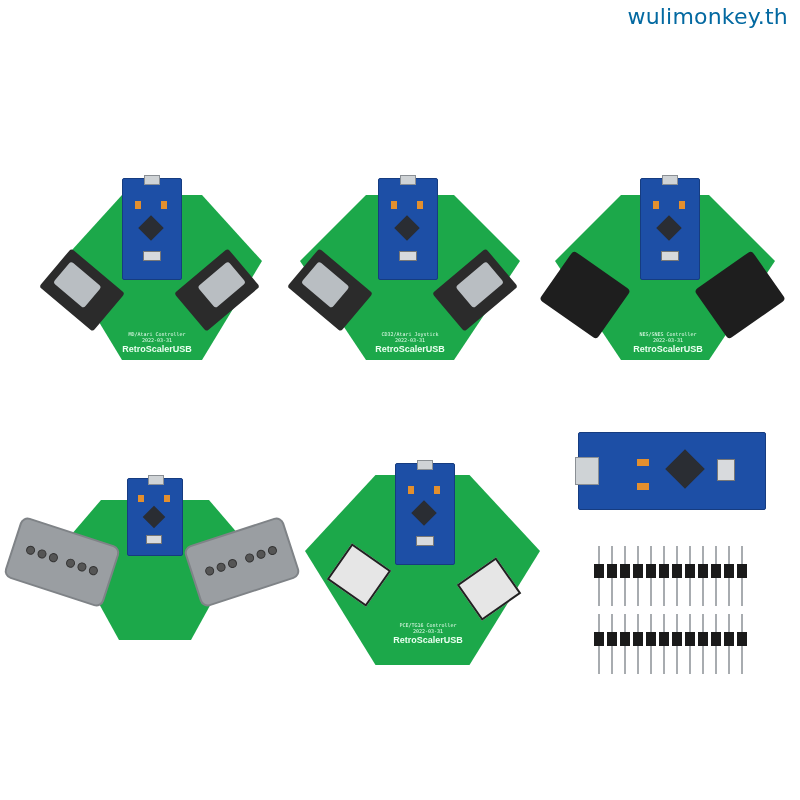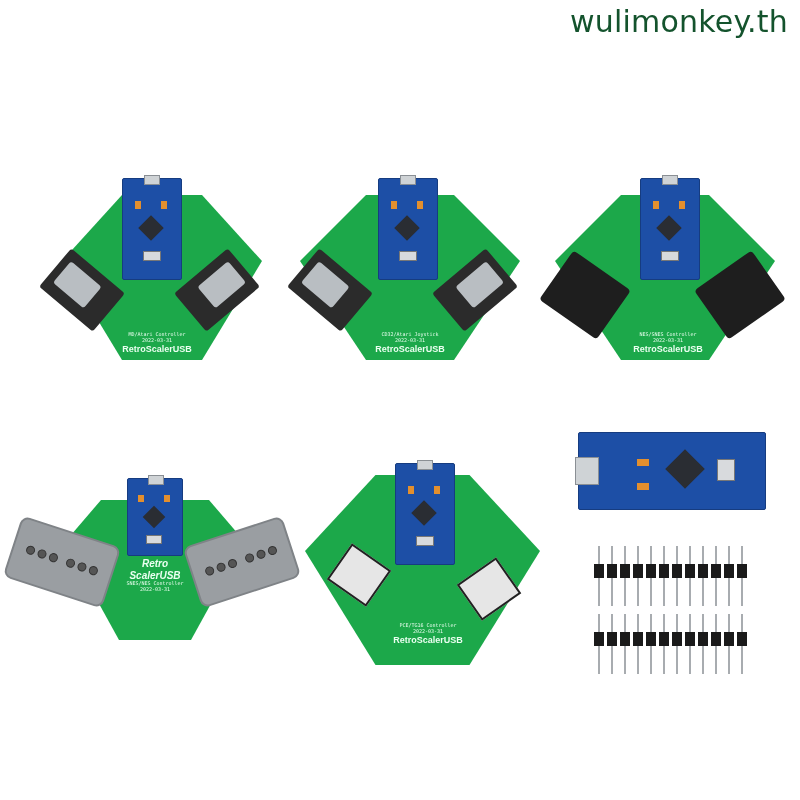--- a/index.html
+++ b/index.html
@@ -1,17 +1,17 @@
 <!DOCTYPE html>
 <html><head>
 <meta charset="utf-8">
 <style>
   html,body{margin:0;padding:0;background:#fff;}
   body{width:800px;height:800px;position:relative;overflow:hidden;font-family:"Liberation Sans",sans-serif;}
-  .watermark{position:absolute;right:12px;top:4px;font-size:30px;color:#14532d;font-family:"DejaVu Sans",sans-serif;letter-spacing:0.2px;}
+  .watermark{position:absolute;right:12px;top:4px;font-size:22px;color:#0369a1;font-family:"DejaVu Sans",sans-serif;letter-spacing:0.2px;}
   .board{position:absolute;}
   .pcb{position:absolute;background:#1ca84a;}
   .silk{position:absolute;color:#eafff0;text-align:center;font-family:"DejaVu Sans Mono",monospace;line-height:1.15;}
   .silk .brand{font-family:Liberation Sans, sans-serif;font-size:9px;font-weight:bold;display:block;}
   .silk .small{font-size:5px;display:block;}
   .promicro{position:absolute;background:#1d4fa6;border:1px solid #163c80;border-radius:2px;}
   .promicro .usb{position:absolute;background:#cfd3d6;border:1px solid #8a8f94;}
   .promicro .chip{position:absolute;background:#2a2d33;transform:rotate(45deg);}
   .promicro .cap{position:absolute;background:#e38f2e;}
   .promicro .xtal{position:absolute;background:#d8dadd;border:1px solid #777;}
@@ -111,25 +111,20 @@
       <div class="hole" style="left:78px;top:24px;"></div>
   </div>
   <div class="snes" style="left:185px;top:60px;width:100px;height:60px;transform:rotate(-18deg);">
     <div class="hole" style="left:12px;top:24px;"></div>
       <div class="hole" style="left:24px;top:24px;"></div>
       <div class="hole" style="left:36px;top:24px;"></div>
       <div class="hole" style="left:54px;top:24px;"></div>
       <div class="hole" style="left:66px;top:24px;"></div>
       <div class="hole" style="left:78px;top:24px;"></div>
   </div>
-  <div class="silk" style="left:110px;top:88px;width:80px;">
-    <span class="brand" style="font-size:10px;font-style:italic;">Retro ScalerUSB</span>
-    <span class="small">SNES/NES Controller</span>
-    <span class="small">2022-03-31</span>
-  </div>
 </div>
 
 <div class="board" style="left:300px;top:455px;width:245px;height:210px;">
   <div class="pcb" style="left:5px;top:20px;width:235px;height:190px;clip-path:polygon(30% 0,70% 0,100% 40%,70% 100%,30% 100%,0 40%);"></div>
   <div class="promicro" style="left:95px;top:8px;width:58px;height:100px;">
     <div class="usb" style="left:21px;top:-4px;width:14px;height:8px;"></div>
     <div class="chip" style="left:19px;top:40px;width:18px;height:18px;"></div>
     <div class="cap" style="left:12px;top:22px;width:6px;height:8px;"></div>
     <div class="cap" style="left:38px;top:22px;width:6px;height:8px;"></div>
     <div class="xtal" style="left:20px;top:72px;width:16px;height:8px;"></div>

